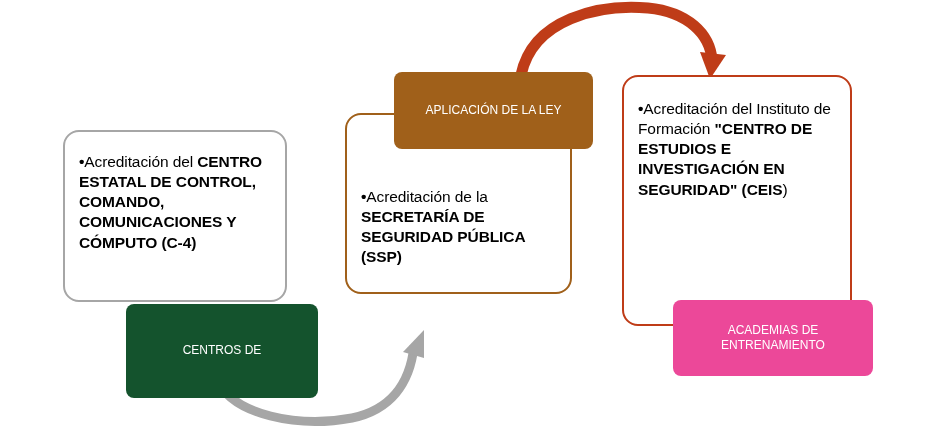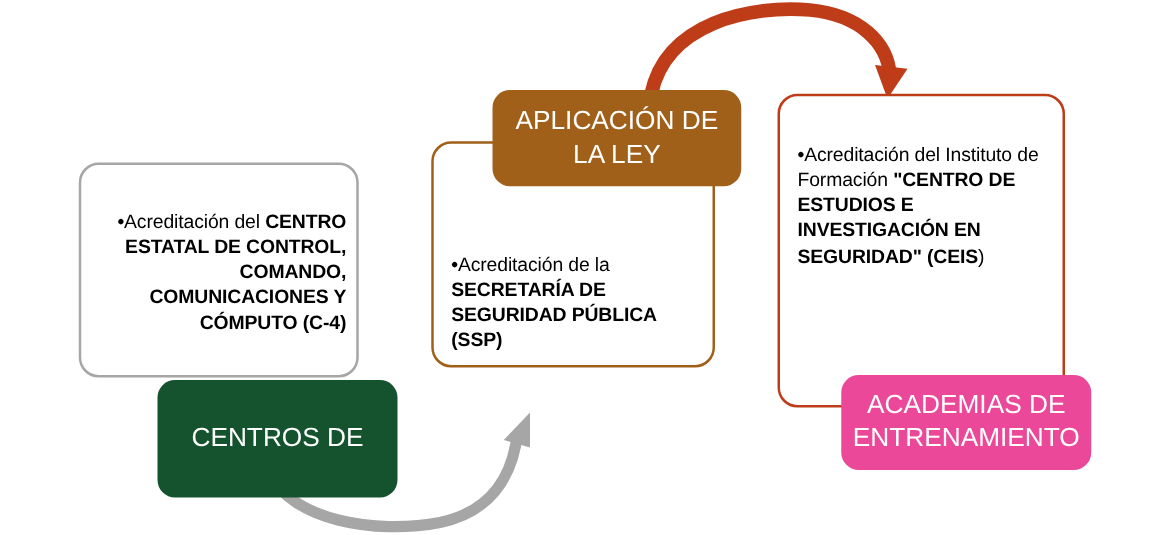--- a/index.html
+++ b/index.html
@@ -36,39 +36,37 @@
     border-radius: 16px;
   }
   .outline-card .body-text {
     position: absolute;
     left: 14px;
     right: 8px;
     color: #000000;
     font-size: 15.5px;
     line-height: 1.30;
     letter-spacing: -0.1px;
-    margin-top: 16px;
   }
   .outline-card .lead {
     font-weight: 400;
   }
   .outline-card .strong {
     font-weight: bold;
   }
   .bullet-dot {
     font-weight: bold;
   }
 
   #card-c4 {
     left: 63px;
     top: 130px;
     width: 224px;
     height: 172px;
     border-color: #A6A6A6;
-    text-align: right;
   }
   #card-c4 .body-text { top: 20px; }
 
   #card-ssp {
     left: 345px;
     top: 113px;
     width: 227px;
     height: 181px;
     border-color: #A0601A;
   }
@@ -80,27 +78,27 @@
     width: 230px;
     height: 251px;
     border-color: #BF3C18;
   }
   #card-ceis .body-text { top: 22px; }
 
   
   .solid-box {
     position: absolute;
     box-sizing: border-box;
-    border-radius: 14px;
+    border-radius: 8px;
     color: #ffffff;
     display: flex;
     align-items: center;
     justify-content: center;
     text-align: center;
-    font-size: 21px;
+    font-size: 12px;
     line-height: 1.28;
     padding: 4px 6px;
   }
 
   #box-ley {
     left: 394px;
     top: 72px;
     width: 199px;
     height: 77px;
     background: #A0601A;

